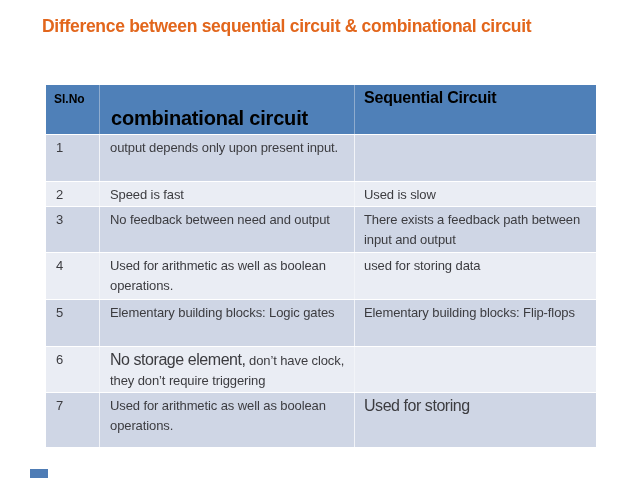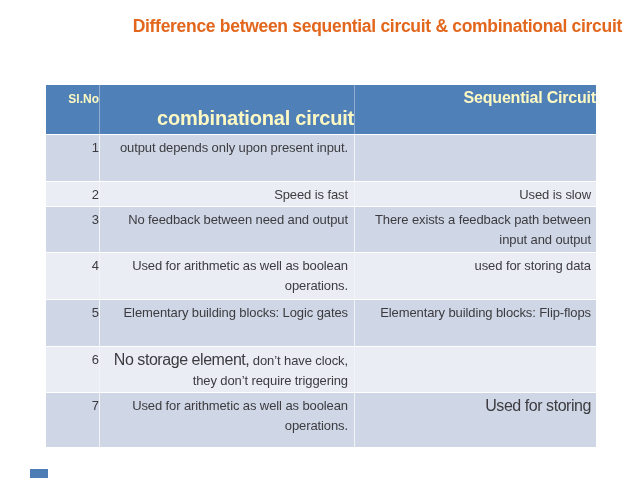--- a/index.html
+++ b/index.html
@@ -1,34 +1,34 @@
 <!DOCTYPE html>
 <html><head>
 <meta charset="utf-8">
 <style>
   html,body{margin:0;padding:0;}
   body{
     width:638px;height:478px;background:#ffffff;overflow:hidden;
     font-family:"Liberation Sans","DejaVu Sans",sans-serif;
     position:relative;
   }
-  .slide{position:absolute;inset:0;background:#ffffff;text-align:right;}
+  .slide{position:absolute;inset:0;background:#ffffff;}
   .title{
     position:absolute;left:42px;top:16px;width:580px;
     font-size:17.5px;font-weight:bold;letter-spacing:-0.3px;
     color:#E2661C;
   }
   .table{
     position:absolute;left:46px;top:85px;width:550px;
   }
   .thead{
     display:flex;height:50px;background:#4F80B8;
     border-bottom:1.5px solid #ffffff;box-sizing:border-box;
   }
-  .thead .hcell{box-sizing:border-box;color:#fef9c3;font-weight:bold;overflow:hidden;}
+  .thead .hcell{box-sizing:border-box;color:#000000;font-weight:bold;overflow:hidden;}
   .thead .hcell.h0{width:54px;font-size:12px;padding:7px 0 0 8px;border-right:1.5px solid #8FACCE;}
   .thead .hcell.h1{width:255px;font-size:20px;padding:22px 0 0 11px;border-right:1.5px solid #8FACCE;letter-spacing:-0.2px;}
   .thead .hcell.h2{flex:1;font-size:16px;padding:4px 0 0 9px;letter-spacing:-0.2px;}
   .tbody{display:block;}
   .trow{display:flex;border-bottom:1.5px solid #ffffff;box-sizing:border-box;overflow:hidden;}
   .band-dark{background:#CFD6E5;}
   .band-light{background:#EAEDF4;}
   .trow:nth-child(1){height:47px;}
   .trow:nth-child(2){height:25px;}
   .trow:nth-child(3){height:46px;}

